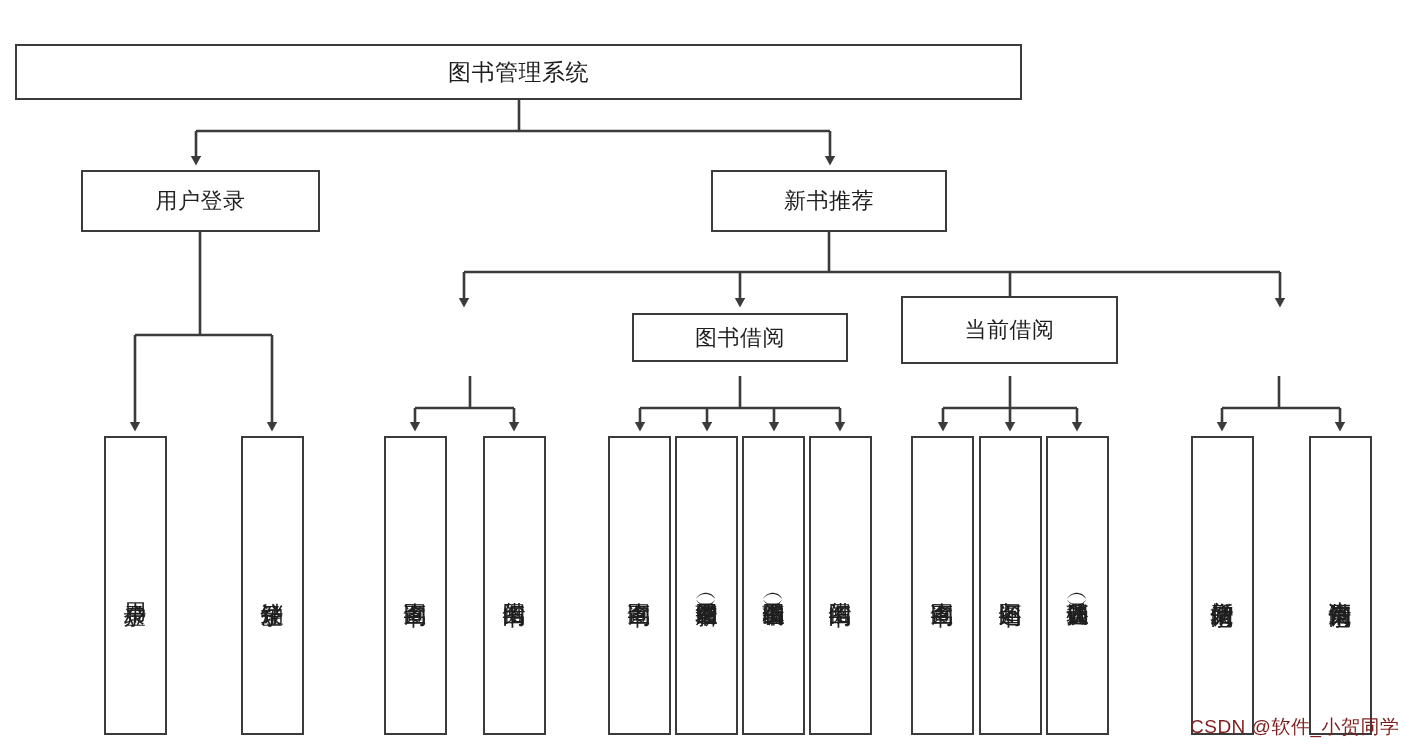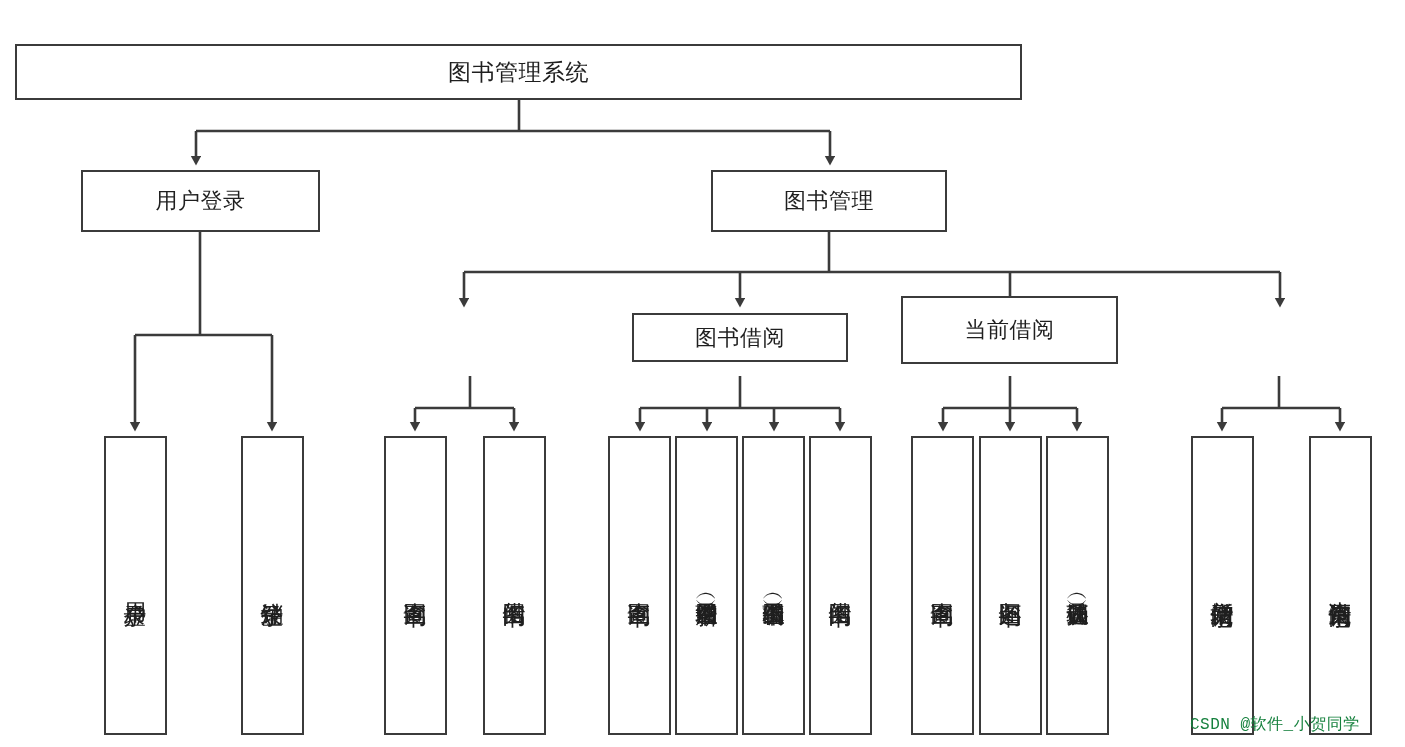--- a/index.html
+++ b/index.html
@@ -57,25 +57,24 @@
     white-space: nowrap;
     max-height: 100%;
   }
   .node.vertical.tight .node-label {
     font-size: 22px;
     letter-spacing: 0px;
     line-height: 1.0;
   }
   .watermark {
     position: absolute;
-    font-size: 16px;
-    color: #15803d;
+    font-size: 19px;
+    color: #7f1d1d;
     white-space: nowrap;
     letter-spacing: 0.5px;
-    font-family: Liberation Mono, monospace;
   }
 </style>
 </head>
 <body>
 
 <div id="canvas">
 
   <svg id="edges" viewBox="0 0 1405 747">
     <defs>
       <marker id="arrow" markerWidth="12" markerHeight="12" refX="2" refY="5.2" orient="auto" markerUnits="userSpaceOnUse">
@@ -127,21 +126,21 @@
   </svg>
 
   <div class="node root" style="left:15px; top:12px; width:1007px; height:56px;margin-top:32px;">
     <span class="node-label">图书管理系统</span>
   </div>
 
   <div class="node" style="left:81px; top:170px; width:239px; height:62px;">
     <span class="node-label">用户登录</span>
   </div>
   <div class="node" style="left:711px; top:170px; width:236px; height:62px;">
-    <span class="node-label">图书管理</span>
+    <span class="node-label">新书推荐</span>
   </div>
 
   <div class="node" style="left:632px; top:313px; width:216px; height:49px;">
     <span class="node-label">图书借阅</span>
   </div>
   <div class="node" style="left:901px; top:296px; width:217px; height:68px;justify-content:center;">
     <span class="node-label">当前借阅</span>
   </div>
 
   <div class="node vertical" style="left:104px; top:436px; width:63px; height:299px;">

